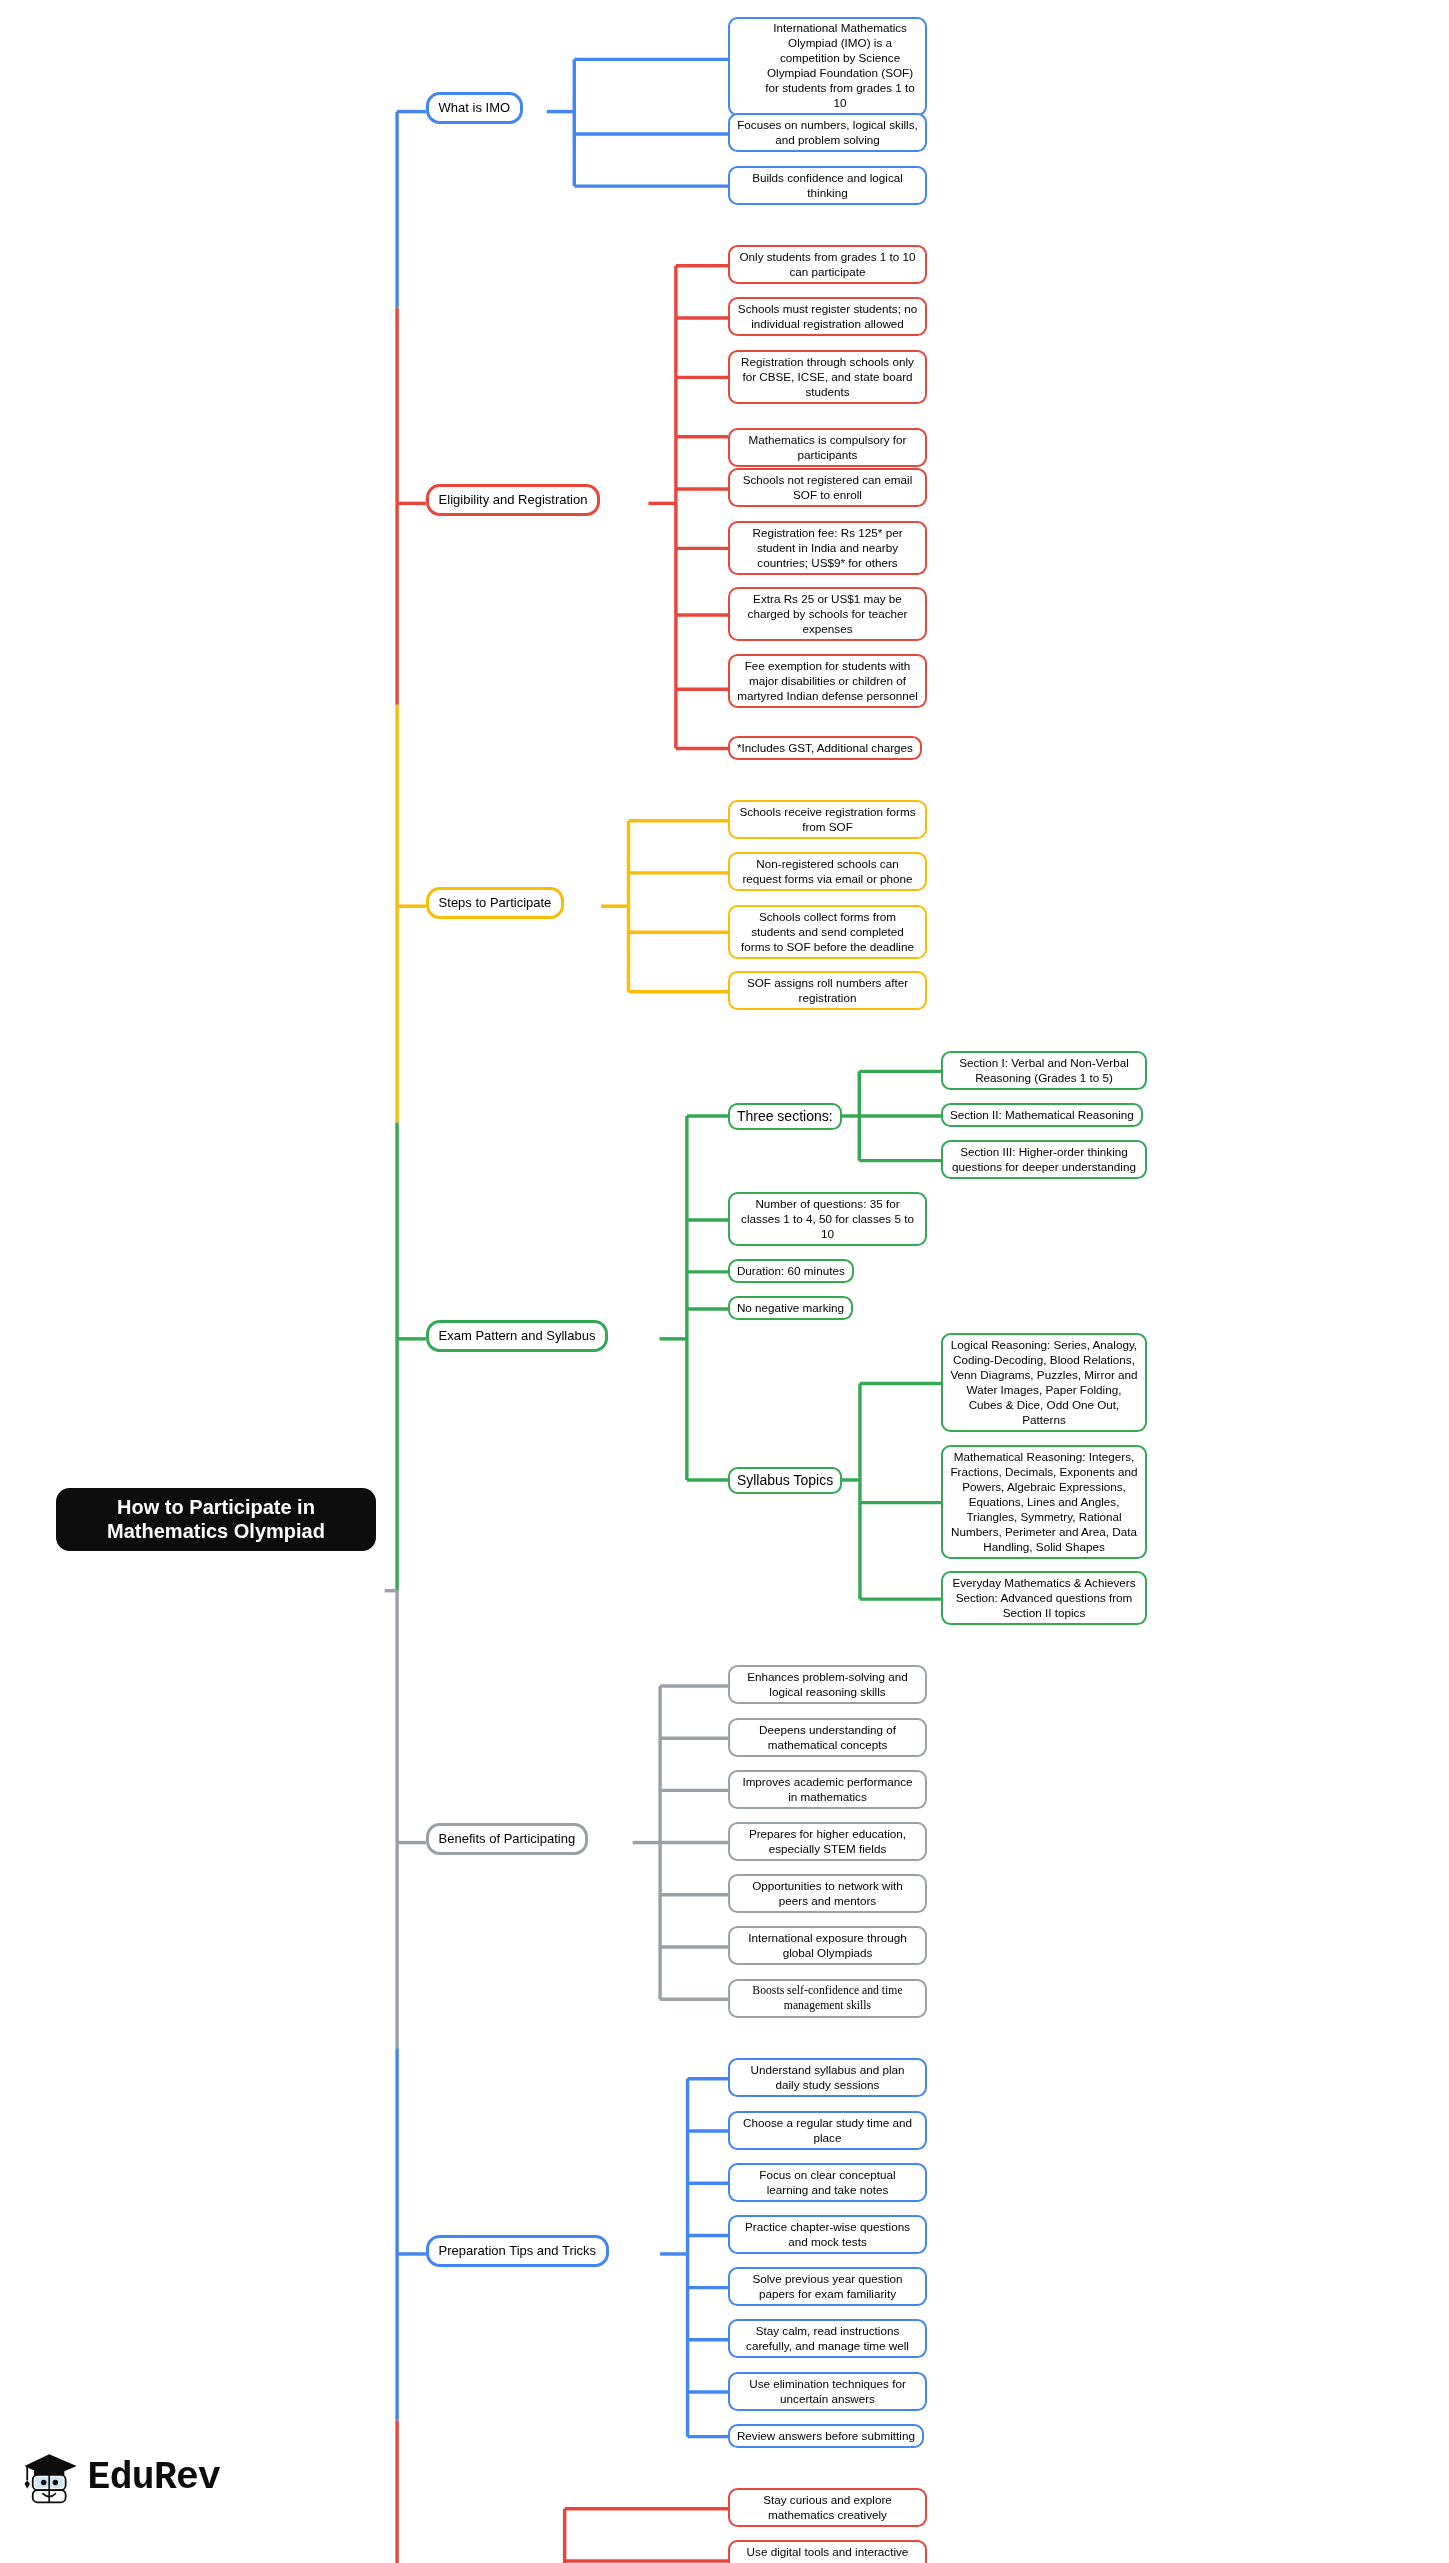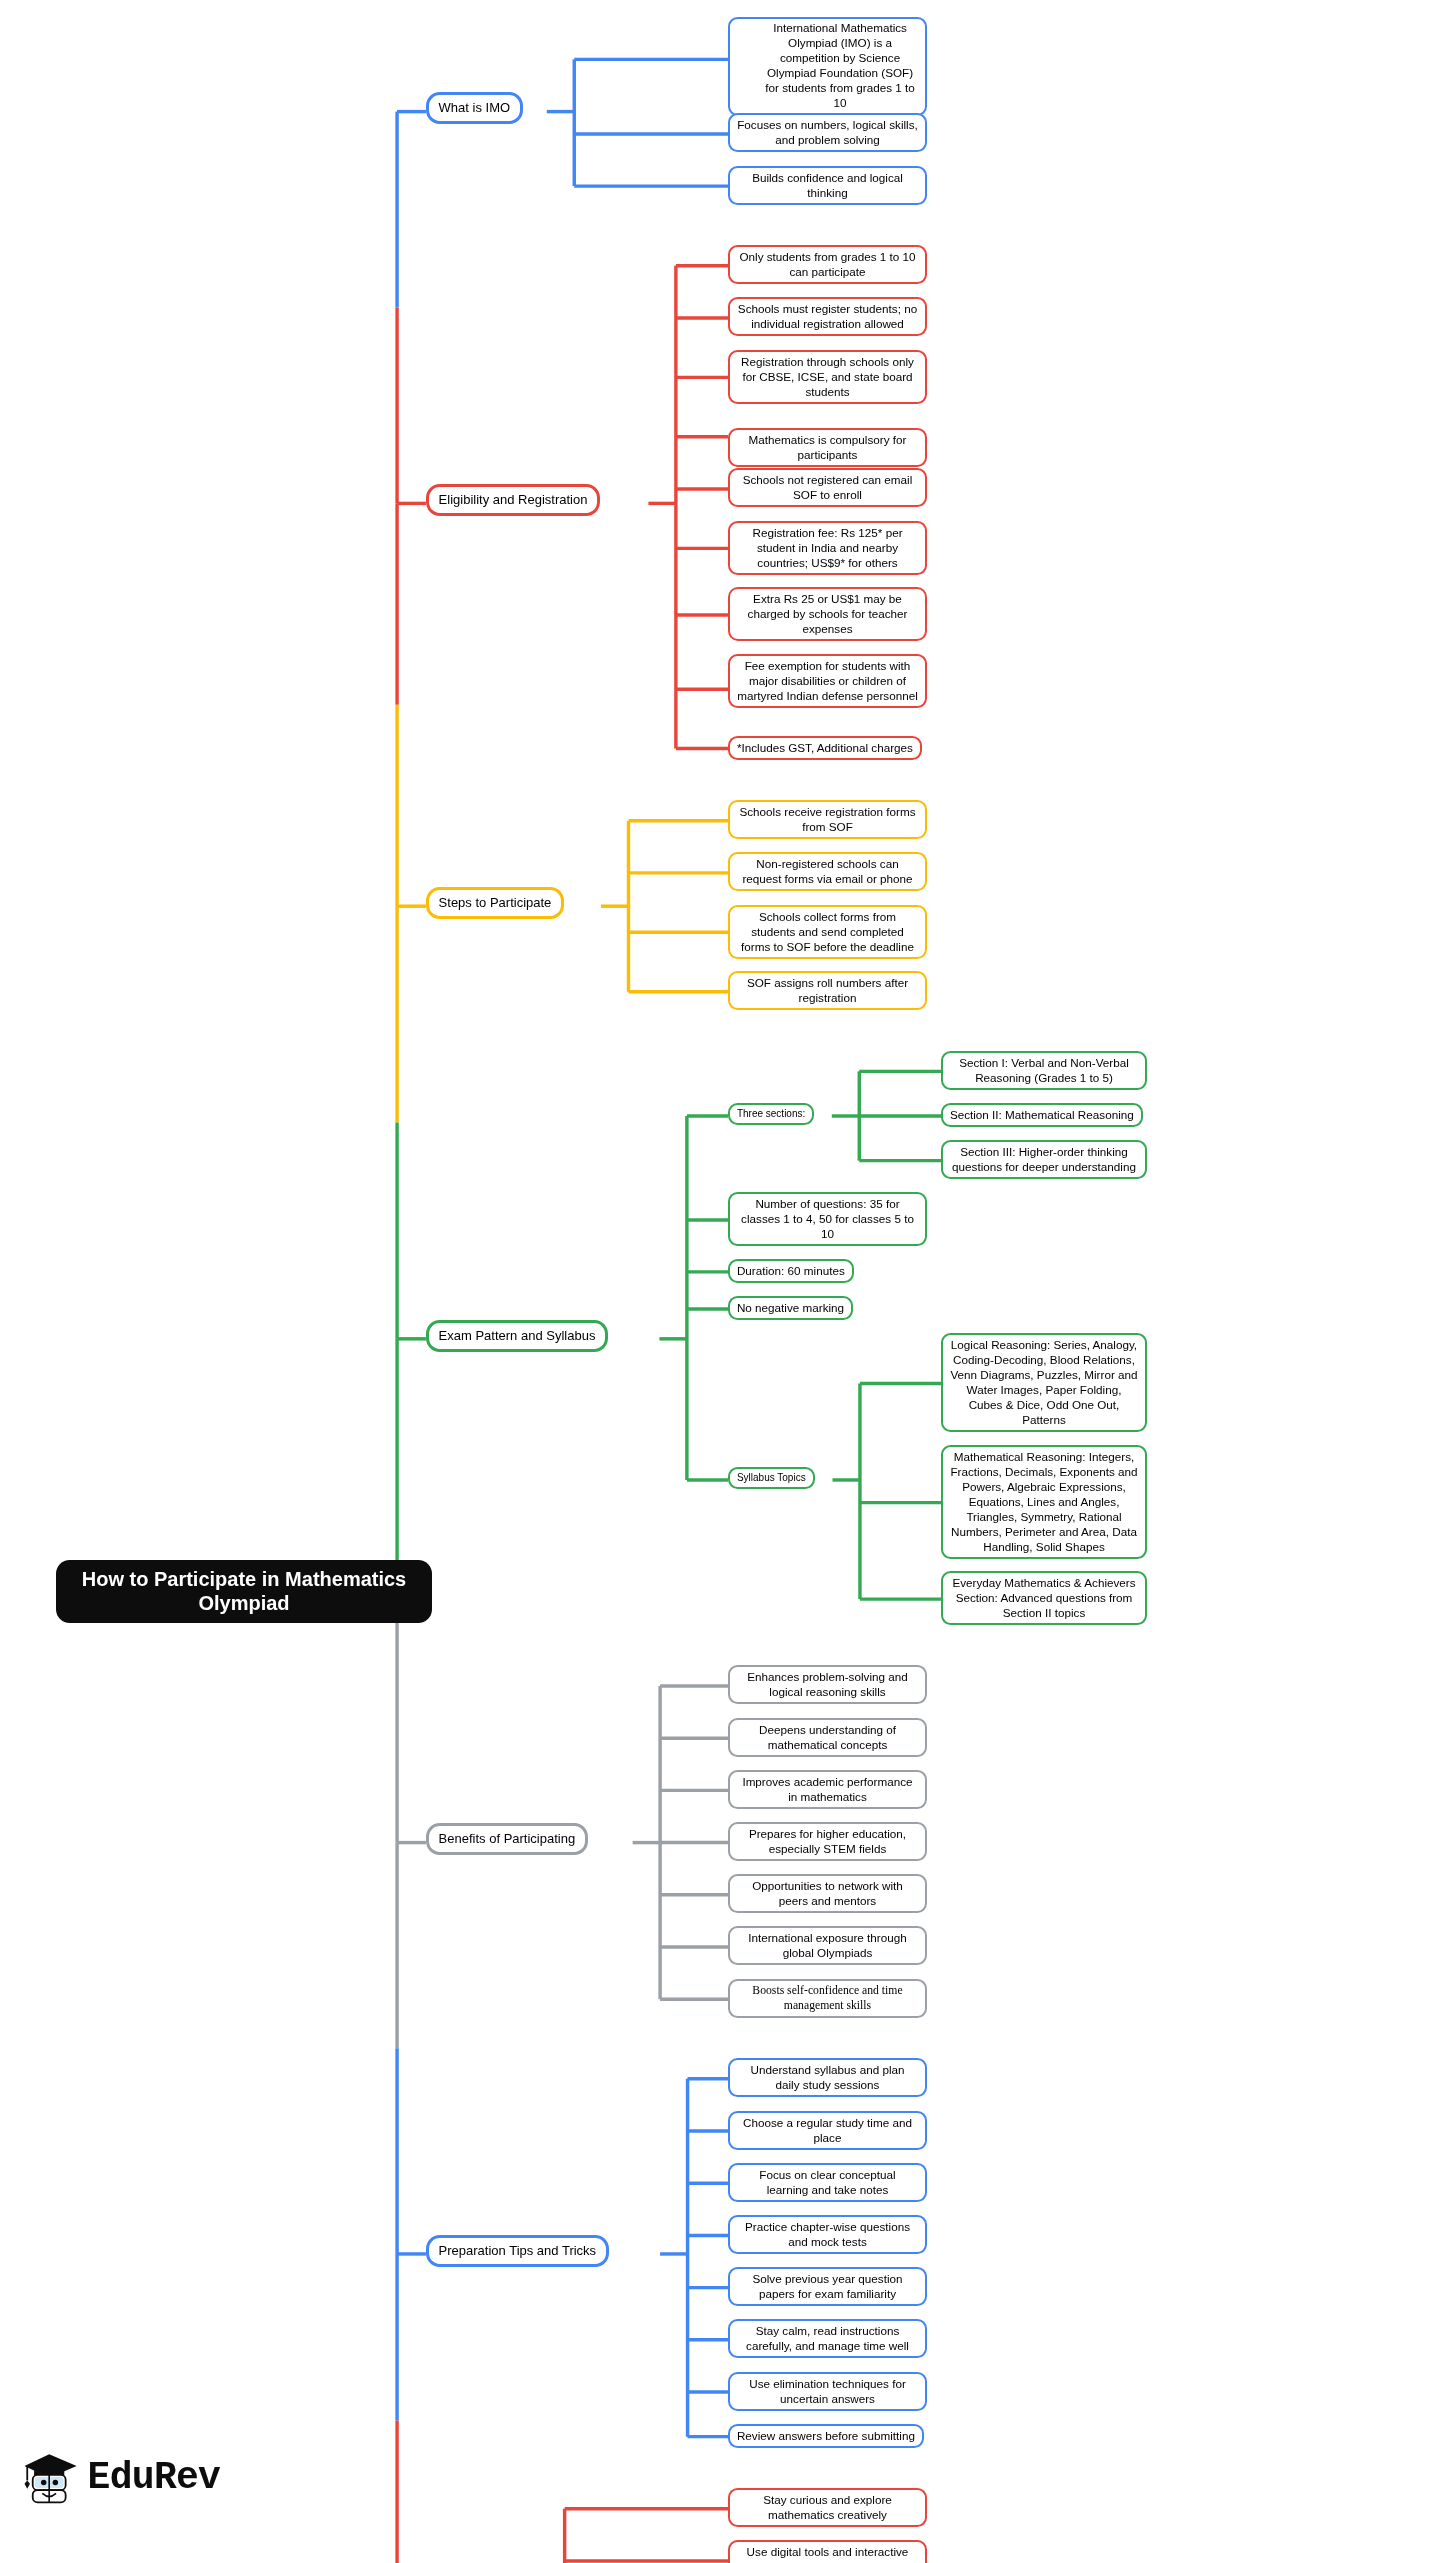--- a/index.html
+++ b/index.html
@@ -21,21 +21,21 @@
   }
   
   .root{
     background:#0d0d0d;color:#ffffff;border:none;border-radius:13.7px;
     font-weight:bold;font-size:20px;line-height:1.22;
     padding:6.9px 11px;text-align:center;
   }
   
   .t1{ border-width:3.4px;border-radius:13.7px;font-size:13px;padding:4.8px 9.6px;}
   
-  .t2mid{ border-width:2.7px;border-radius:9.6px;font-size:10px;}
+  .t2mid{ border-width:2.7px;border-radius:9.6px;font-size:14px;}
   
   .leaf{ border-width:2.7px;border-radius:9.6px;font-size:11.7px;}
 
   
   .c-blue{border-color:#4285f4;}
   .c-red{border-color:#e8463b;}
   .c-yellow{border-color:#fbbc05;}
   .c-green{border-color:#34a853;}
   .c-grey{border-color:#9aa0a6;}
 
@@ -178,21 +178,21 @@
       <div class="node leaf c-blue" style="max-width: 199px; left: 728px; top: 2058px;">Understand syllabus and plan daily study sessions</div>
       <div class="node leaf c-blue" style="max-width: 199px; left: 728px; top: 2111px;">Choose a regular study time and place</div>
       <div class="node leaf c-blue" style="max-width: 199px; left: 728px; top: 2163px;">Focus on clear conceptual learning and take notes</div>
       <div class="node leaf c-blue" style="max-width: 199px; left: 728px; top: 2215px;">Practice chapter-wise questions and mock tests</div>
       <div class="node leaf c-blue" style="max-width: 199px; left: 728px; top: 2267px;">Solve previous year question papers for exam familiarity</div>
       <div class="node leaf c-blue" style="max-width: 199px; left: 728px; top: 2319px;">Stay calm, read instructions carefully, and manage time well</div>
       <div class="node leaf c-blue" style="max-width: 199px; left: 728px; top: 2372px;">Use elimination techniques for uncertain answers</div>
       <div class="node leaf c-blue" style="max-width: 199px; left: 728px; top: 2424px;">Review answers before submitting</div>
       <div class="node leaf c-red" style="max-width: 199px; left: 728px; top: 2488px;">Stay curious and explore mathematics creatively</div>
       <div class="node leaf c-red" style="max-width: 199px; left: 728px; top: 2540px;">Use digital tools and interactive platforms for learning</div>
-      <div class="node root" style="width: 376px; left: 56px; top: 1560px;">How to Participate in Mathematics Olympiad</div>
+      <div class="node root" style="width: 320px; left: 56px; top: 1488px;">How to Participate in Mathematics Olympiad</div>
     </div>
 
   <div id="brand">
     <svg width="59" height="54" viewBox="0 0 86 78" aria-hidden="true">
 
       <path d="M12 22 L12 44" stroke="#0d0d0d" stroke-width="2.6" fill="none"></path>
       <path d="M12 44 l-4 5 4 7 4 -7 z" fill="#0d0d0d"></path>
 
       <path d="M44 6 L84 23 L44 40 L8 23 Z" fill="#0d0d0d"></path>
       <path d="M22 29 L22 40 Q44 52 66 40 L66 29 L44 39 Z" fill="#0d0d0d"></path>

